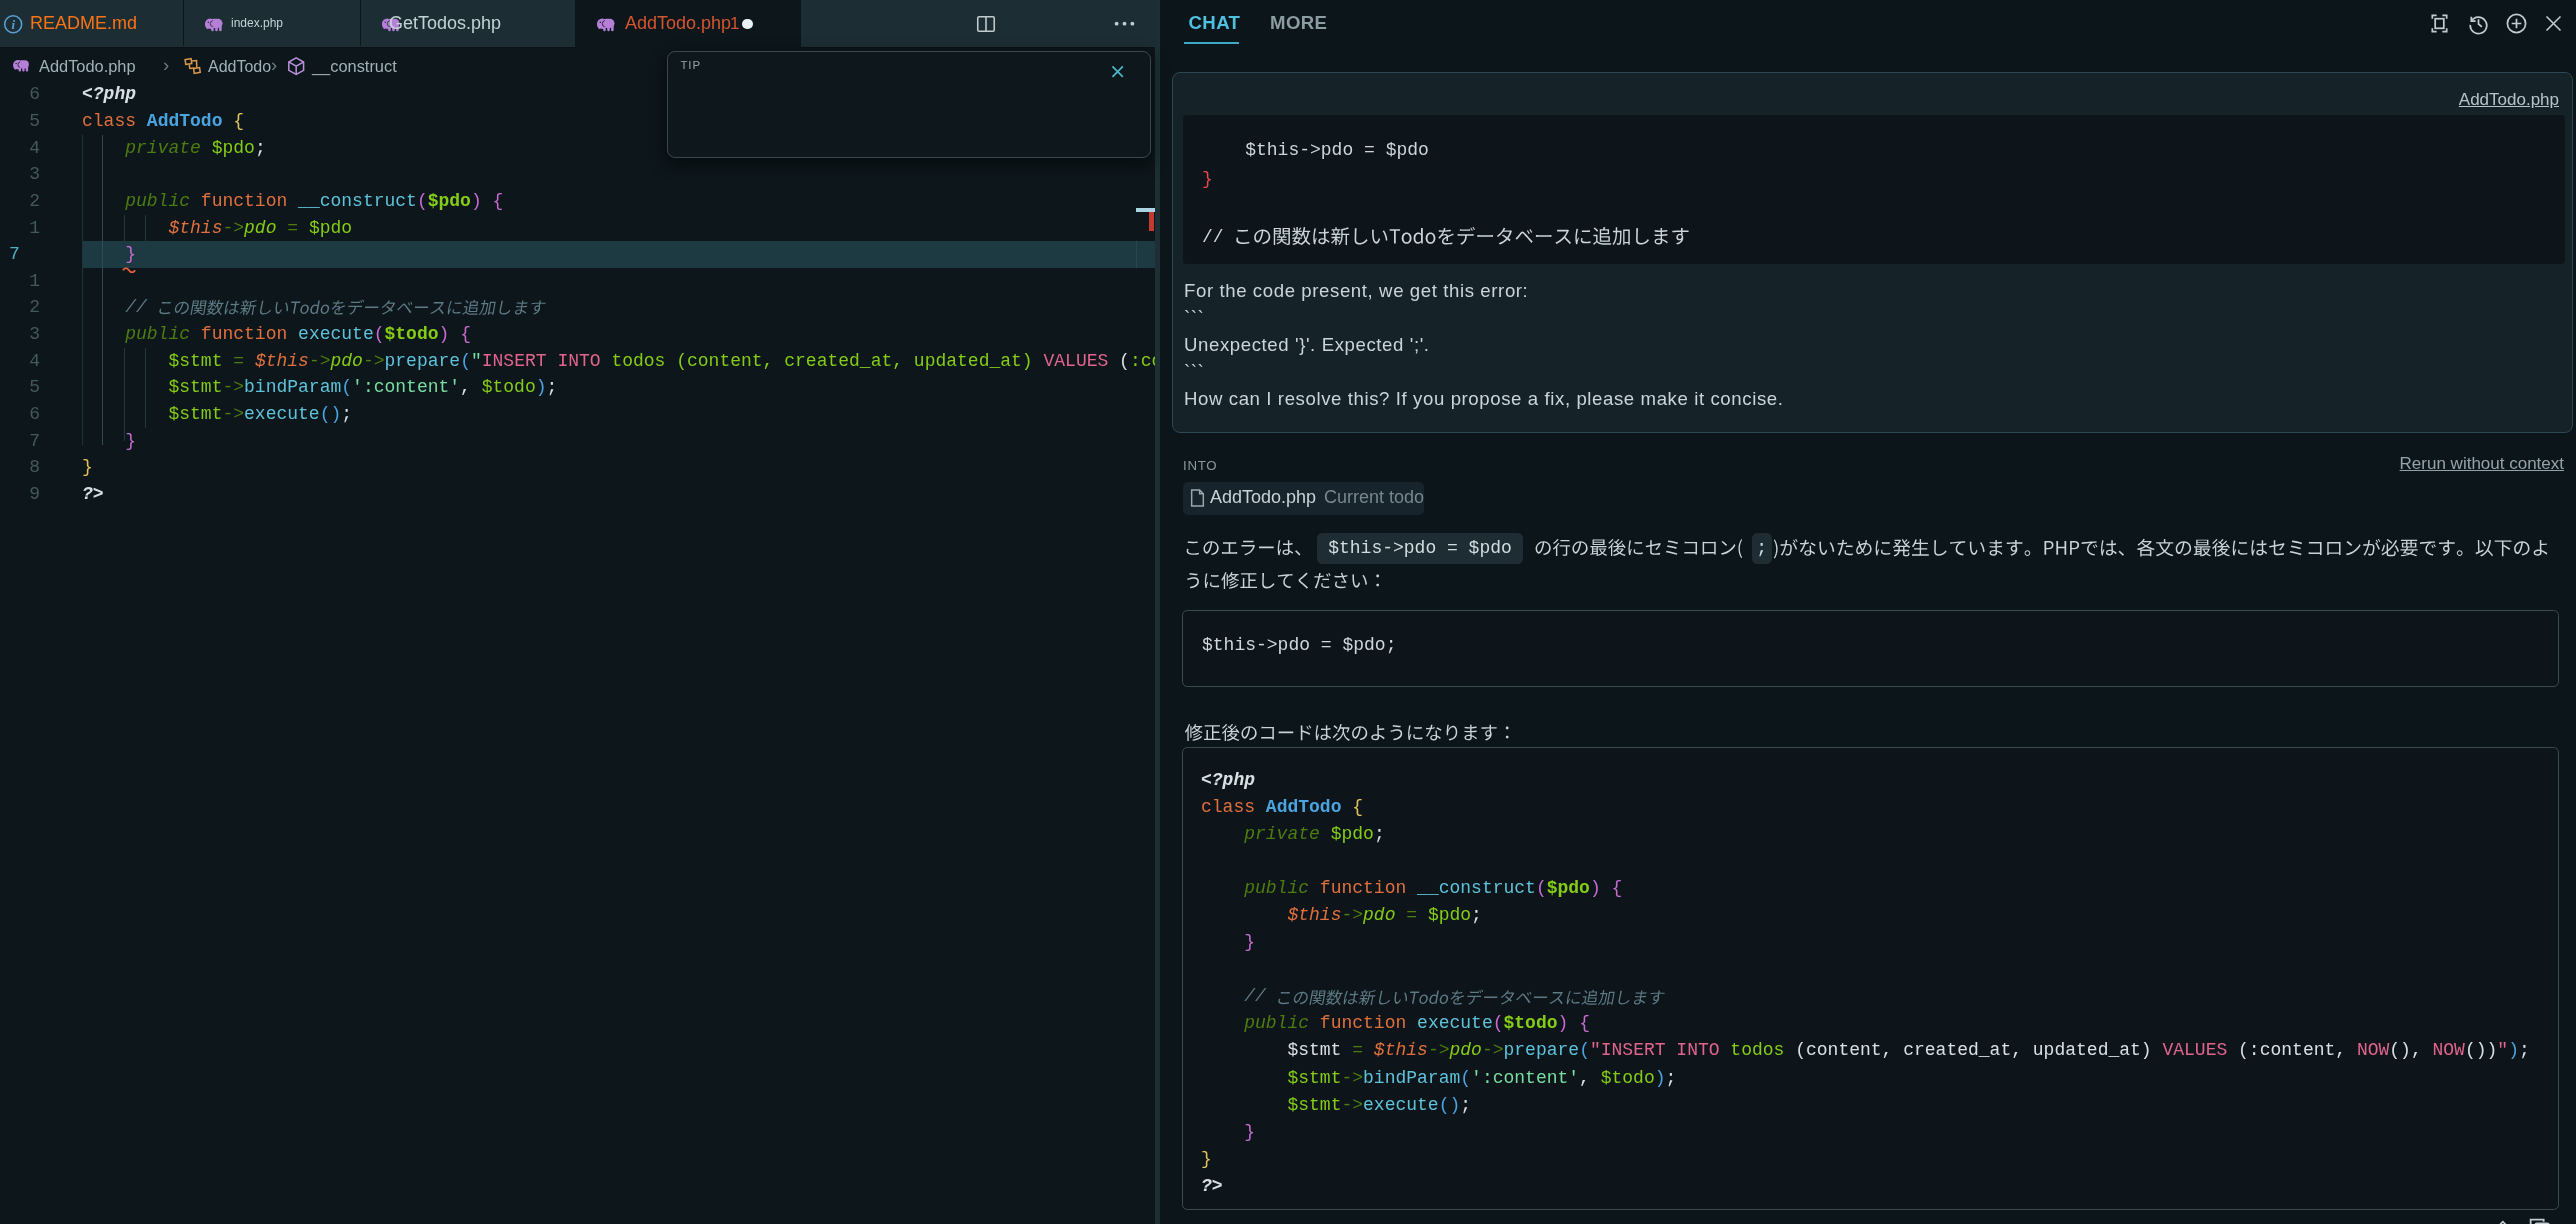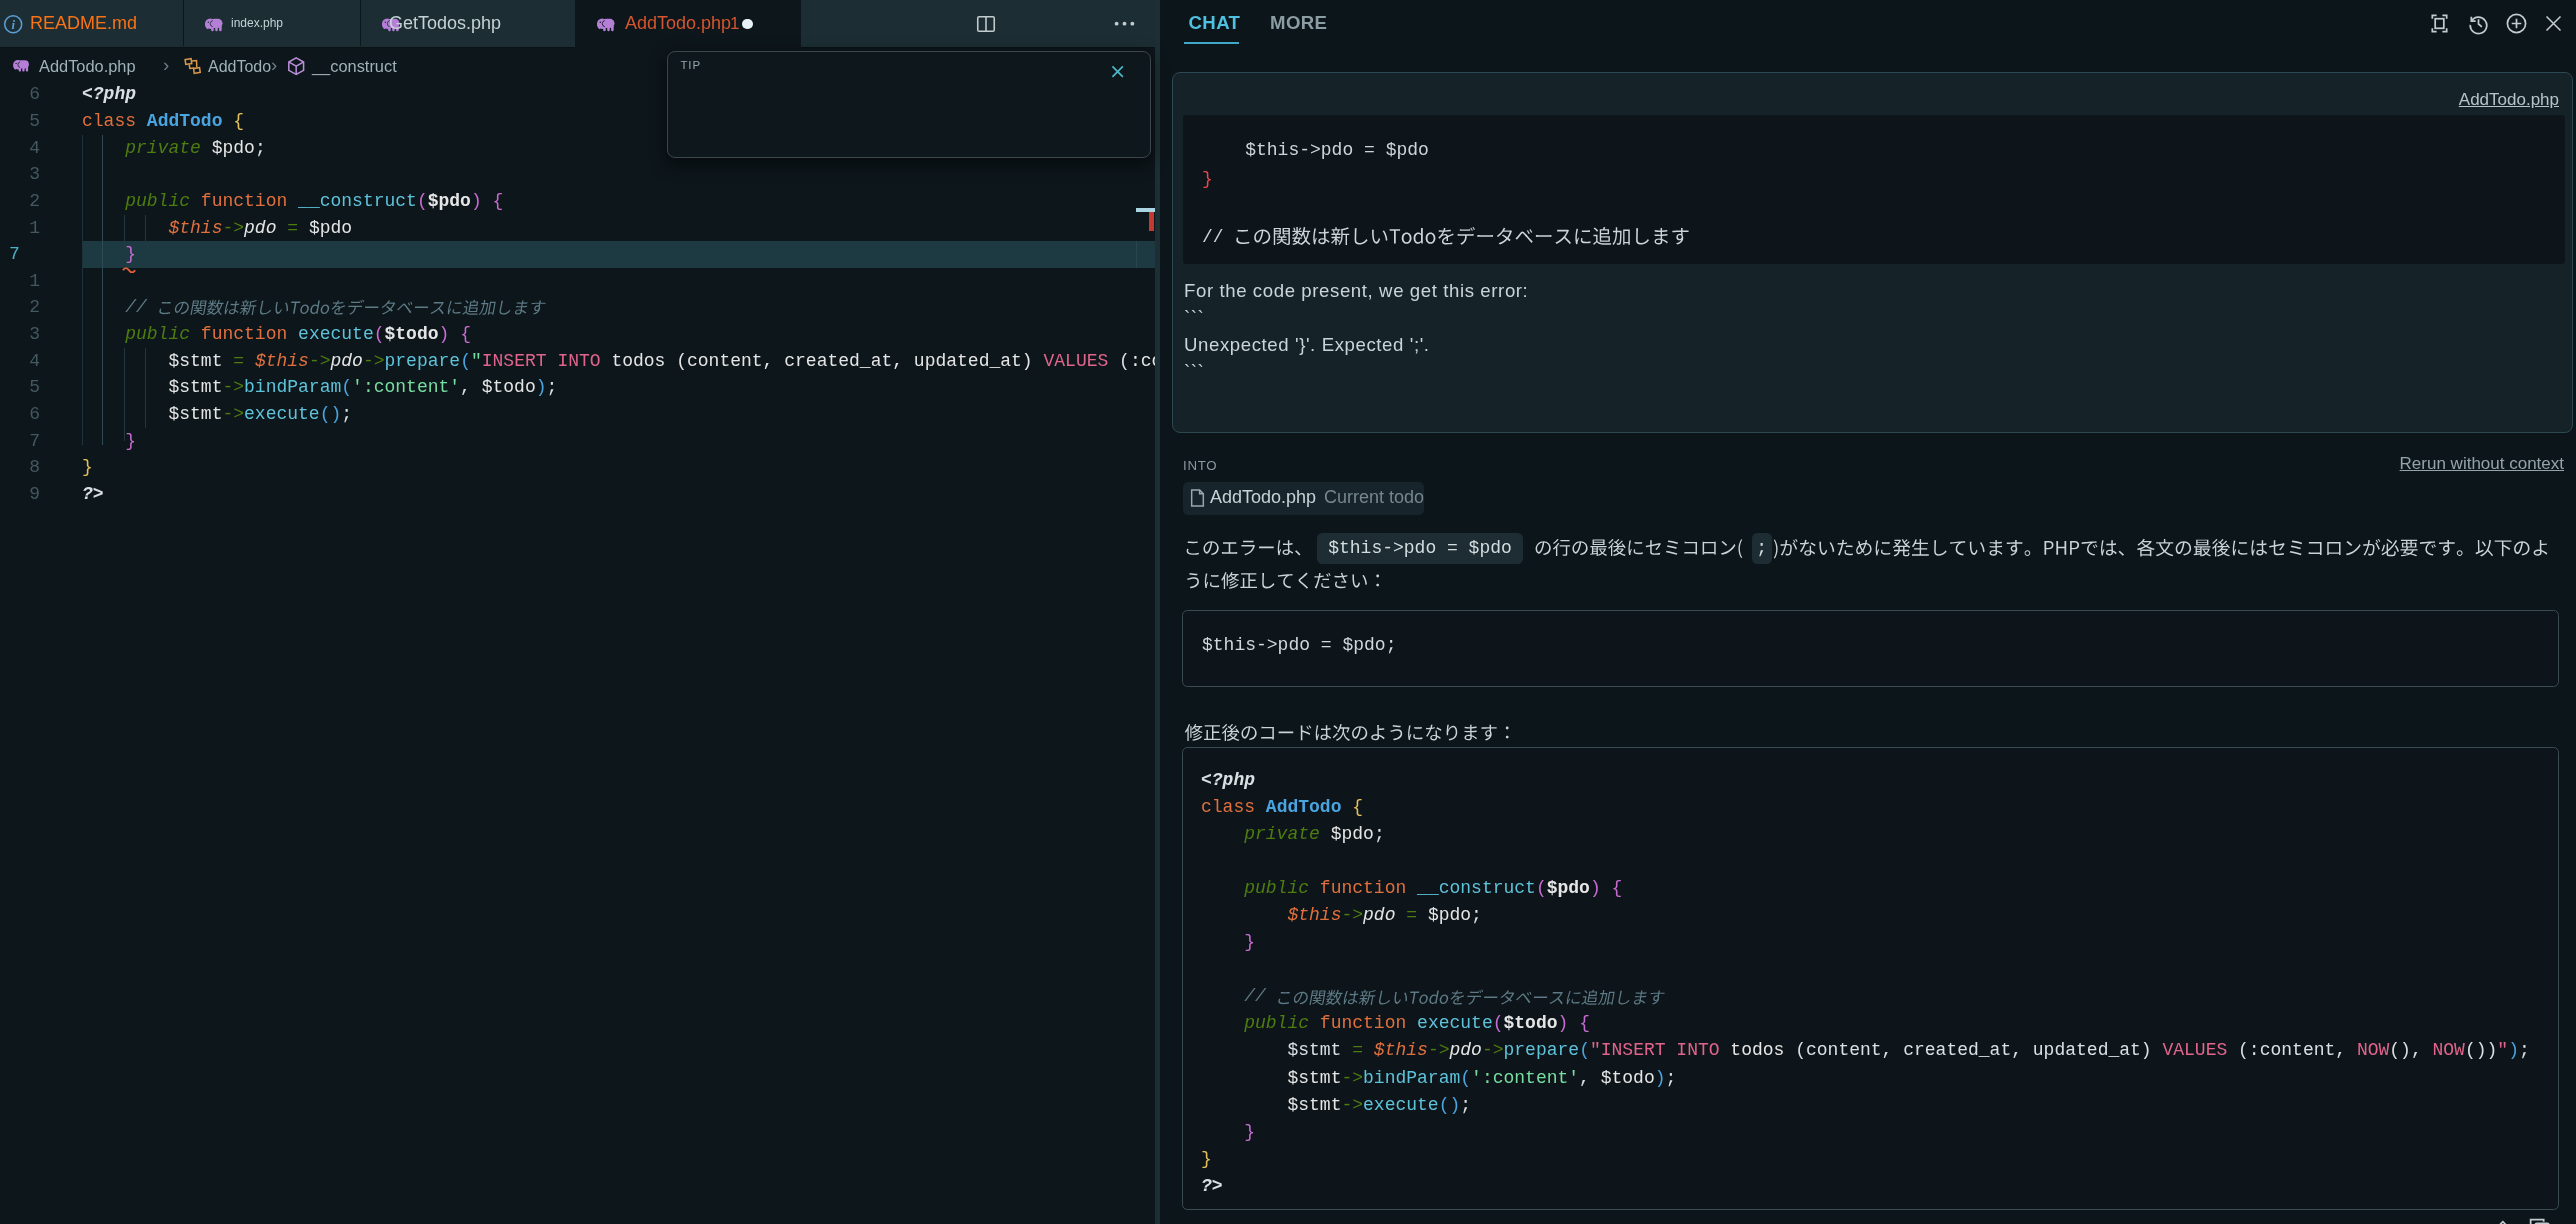--- a/index.html
+++ b/index.html
@@ -1,20 +1,20 @@
 <!DOCTYPE html>
 <html style="font-size:14px"><head><meta charset="utf-8"><style>
 *{margin:0;padding:0;box-sizing:border-box}
 html,body{width:2576px;height:1225px;overflow:hidden;background:#0c151a}
 #root{position:relative;width:2576px;height:1225px;background:#0c151a;font-family:"Liberation Sans",sans-serif}
 .abs{position:absolute}
 .mono{font-family:"Liberation Mono",monospace}
 
 .or{color:#e0703d}.bl{color:#4aa4e0}.yl{color:#e3c05c}.pk{color:#4d7c0f}
-.mg{color:#c76bd2}.tn{color:#e5e5e5}.cy{color:#5ec3da}.rs{color:#e0648c}.ge{color:#77dda0}.cm{color:#5d7a85;font-style:italic}.w{color:#d8e0e3}
+.mg{color:#c76bd2}.tn{color:#84cc16}.cy{color:#5ec3da}.rs{color:#e0648c}.ge{color:#77dda0}.cm{color:#5d7a85;font-style:italic}.w{color:#d8e0e3}
 .it{font-style:italic}.b{font-weight:bold}
 .ln{position:absolute;left:82px;height:27.5px;line-height:27px;font-size:18px;white-space:pre;font-family:"Liberation Mono",monospace;color:#d8e0e3}
 .gn{position:absolute;width:40px;text-align:right;height:27.5px;line-height:27px;font-size:18px;font-family:"Liberation Mono",monospace;color:#44585f}
 .cln{position:absolute;left:1201px;height:27.5px;line-height:27px;font-size:18px;white-space:pre;font-family:"Liberation Mono",monospace;color:#d8e0e3}
 .qln{position:absolute;left:1202px;height:29px;line-height:29px;font-size:18px;white-space:pre;font-family:"Liberation Mono",monospace;color:#ccd6d9}
 svg{display:block}
 .jp{position:absolute}
 </style></head>
 <body>
 <div id="root">
@@ -196,20 +196,21 @@
       <div class="abs" style="left:10.6px;top:72px;width:1401px;height:361px;background:#152329;border:0.9px solid #2c4852;border-radius:8px"></div>
       <div class="abs" style="left:22px;top:115px;width:1382px;height:149px;background:#0d151a;border-radius:3.5px"></div>
     </div>
     <div class="qln" style="top:136px">    $this-&gt;pdo = $pdo</div>
     <div class="qln" style="top:165px;color:#e5484d">}</div>
     <div class="qln" style="top:223px">// </div>
     <div class="abs" style="left:1184px;top:277px;font-size:18.6px;letter-spacing:0.6px;line-height:27px;color:#cbd5d9">For the code present, we get this error:</div>
     <div class="abs" style="left:1184px;top:304px;font-size:18.6px;letter-spacing:0.6px;line-height:27px;color:#cbd5d9">```</div>
     <div class="abs" style="left:1184px;top:331px;font-size:18.6px;letter-spacing:0.6px;line-height:27px;color:#cbd5d9">Unexpected '}'. Expected ';'.</div>
     <div class="abs" style="left:1184px;top:358px;font-size:18.6px;letter-spacing:0.6px;line-height:27px;color:#cbd5d9">```</div>
+    <div class="abs" style="left:1184px;top:385px;font-size:18.6px;letter-spacing:0.6px;line-height:27px;color:#cbd5d9">How can I resolve this? If you propose a fix, please make it concise.</div>
     <div class="abs" style="right:17px;top:90px;font-size:17px;color:#b6c4c9;text-decoration:underline">AddTodo.php</div>
     <div class="abs" style="left:1183px;top:458px;font-size:13.3px;letter-spacing:0.7px;color:#8a999f">INTO</div>
     <div class="abs" style="left:2341px;top:454px;width:223px;text-align:right;font-size:17px;color:#94a3aa;text-decoration:underline">Rerun without context</div>
     <div class="abs" style="left:1183px;top:482px;width:241px;height:33px;background:#18242b;border-radius:5.3px"></div>
     <svg class="abs" style="left:1190px;top:489px" width="15" height="18" viewBox="0 0 14 17">
       <path d="M1.5 1 L9 1 L12.5 4.5 L12.5 16 L1.5 16 Z M9 1 L9 4.5 L12.5 4.5" fill="none" stroke="#9aa8ae" stroke-width="1.4"></path>
     </svg>
     <div class="abs" style="left:1210px;top:487px;font-size:18px;color:#c8d3d7">AddTodo.php</div>
     <div class="abs" style="left:1324px;top:487px;font-size:18px;color:#76878e">Current todo</div>
     <div class="abs mono" style="left:1317px;top:533px;width:206px;height:31px;line-height:31px;background:#1e2d33;border-radius:5.3px;font-size:18px;color:#d3dde0;text-align:center">$this-&gt;pdo = $pdo</div>

